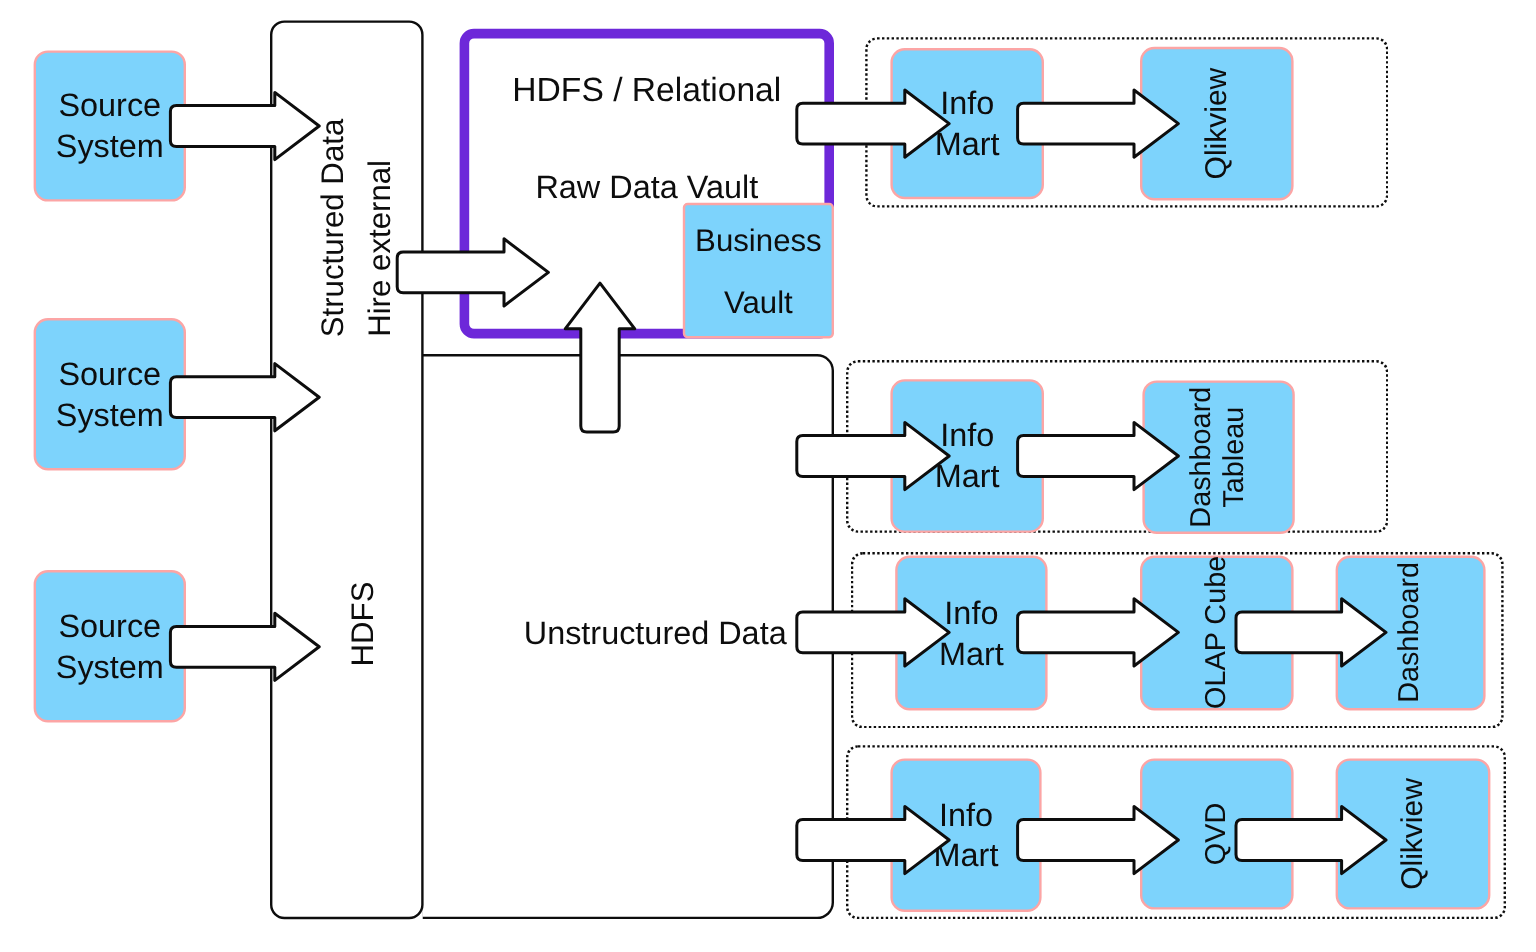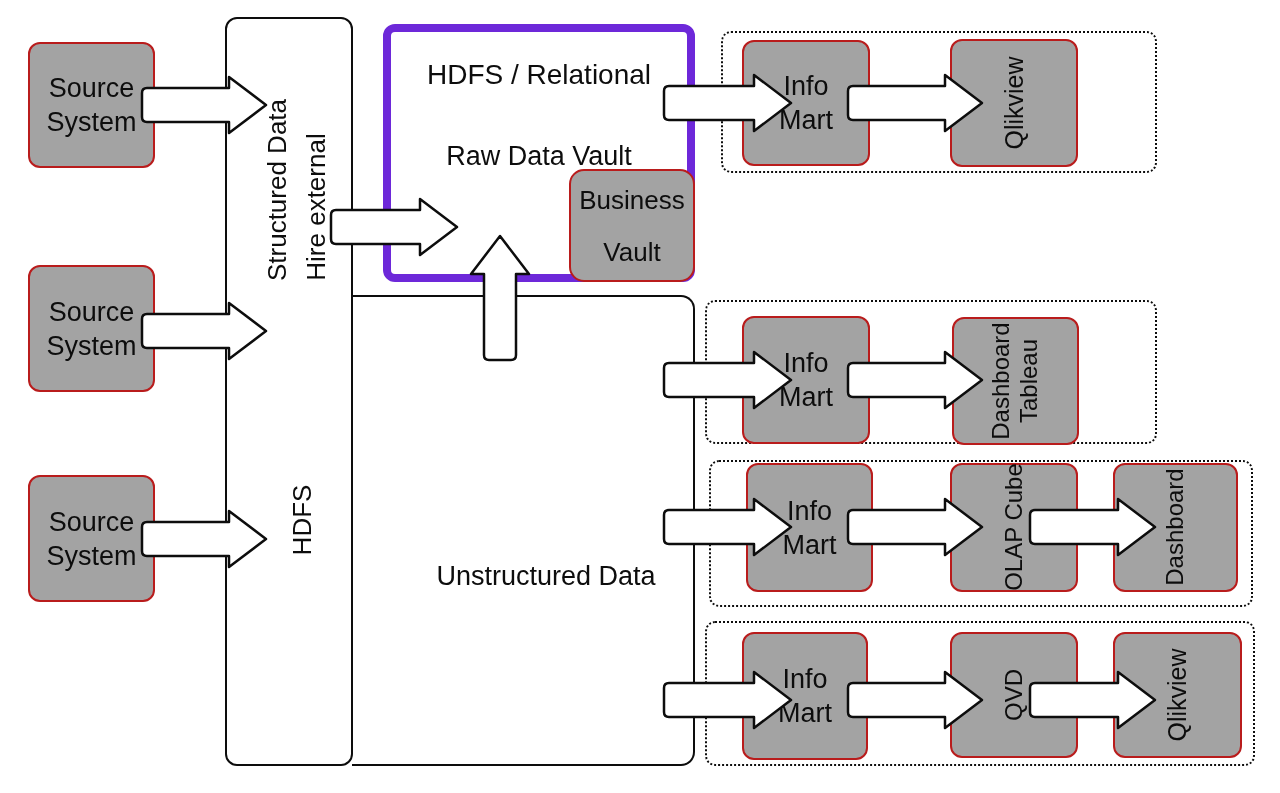--- a/index.html
+++ b/index.html
@@ -1,21 +1,21 @@
 <!DOCTYPE html>
 <html><head>
 <meta charset="utf-8">
 <style>
   html,body{margin:0;padding:0;background:#fff;}
   .canvas{
     position:relative;width:1280px;height:793px;background:#ffffff;overflow:hidden;
     font-family:"Liberation Sans",sans-serif;color:#0d0d0d;
   }
   .box{
-    position:absolute;background:#a3a3a3;border:2px solid #b91c1c;border-radius:12px;
+    position:absolute;background:#7dd3fc;border:2px solid #fca5a5;border-radius:12px;
     box-sizing:border-box;display:flex;flex-direction:column;align-items:center;justify-content:center;
     text-align:center;z-index:3;
   }
   .box .bl{display:block;font-size:27px;line-height:34px;}
   .dotted{
     position:absolute;border:2px dotted #0d0d0d;border-radius:10px;box-sizing:border-box;
     background:transparent;z-index:1;
   }
   .lane{
     position:absolute;left:225px;top:17px;width:128px;height:749px;
@@ -29,21 +29,21 @@
     position:absolute;left:383px;top:24px;width:312px;height:258px;
     border:8px solid #6d28d9;border-radius:12px;box-sizing:border-box;background:#fff;z-index:2;
   }
   .mainbox .title{position:absolute;left:0;top:27px;width:100%;text-align:center;font-size:28px;}
   .mainbox .rawlbl{position:absolute;left:0;top:109px;width:100%;text-align:center;font-size:27px;}
   .vtext{
     position:absolute;transform:translate(-50%,-50%) rotate(-90deg);transform-origin:center;
     white-space:nowrap;font-size:24px;line-height:28px;text-align:center;z-index:4;
   }
   .vtext .bl{display:block;}
-  .freelbl{position:absolute;transform:translate(-50%,-50%);white-space:nowrap;font-size:27px;z-index:4;margin-top:48px;}
+  .freelbl{position:absolute;transform:translate(-50%,-50%);white-space:nowrap;font-size:27px;z-index:4;}
   .arrow{position:absolute;z-index:6;}
   .arrow path{fill:#ffffff;stroke:#0d0d0d;stroke-width:2.5;stroke-linejoin:round;}
 </style>
 </head>
 <body>
 
 <div class="canvas">
 
   <div class="region"></div>
   <div class="lane"></div>
@@ -68,21 +68,21 @@
   </div>
   <div class="box" style="left:28px;top:475px;width:127px;height:127px;">
     <span class="bl">Source</span>
     <span class="bl">System</span>
   </div>
 
   <div class="mainbox">
     <div class="title">HDFS / Relational</div>
     <div class="rawlbl">Raw Data Vault</div>
   </div>
-  <div class="box" style="left:569px;top:169px;width:126px;height:113px;border-radius:15px;">
+  <div class="box" style="left:569px;top:169px;width:126px;height:113px;border-radius:4px;">
     <span class="bl" style="font-size:26px;line-height:32px;">Business</span>
     <span class="bl" style="font-size:26px;line-height:32px;margin-top:20px;">Vault</span>
   </div>
 
   <div class="freelbl" style="left:546px;top:528px;">Unstructured Data</div>
 
   <div class="dotted" style="left:721px;top:31px;width:436px;height:142px;"></div>
   <div class="dotted" style="left:705px;top:300px;width:452px;height:144px;"></div>
   <div class="dotted" style="left:709px;top:460px;width:544px;height:147px;"></div>
   <div class="dotted" style="left:705px;top:621px;width:550px;height:145px;"></div>

